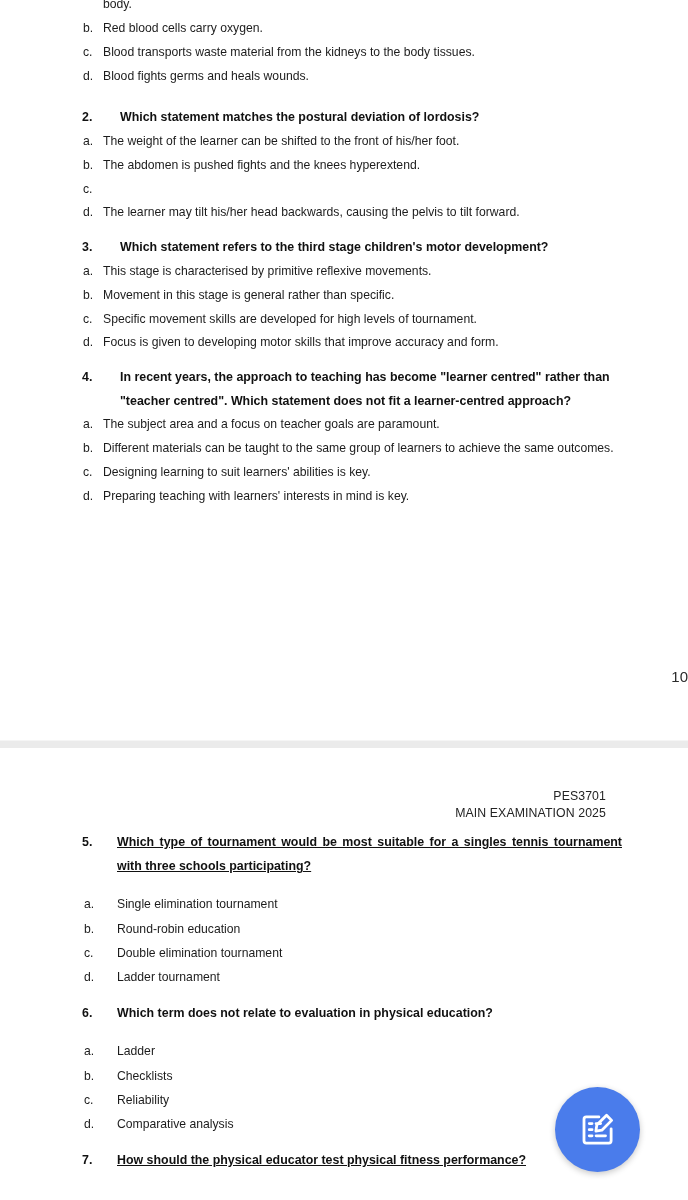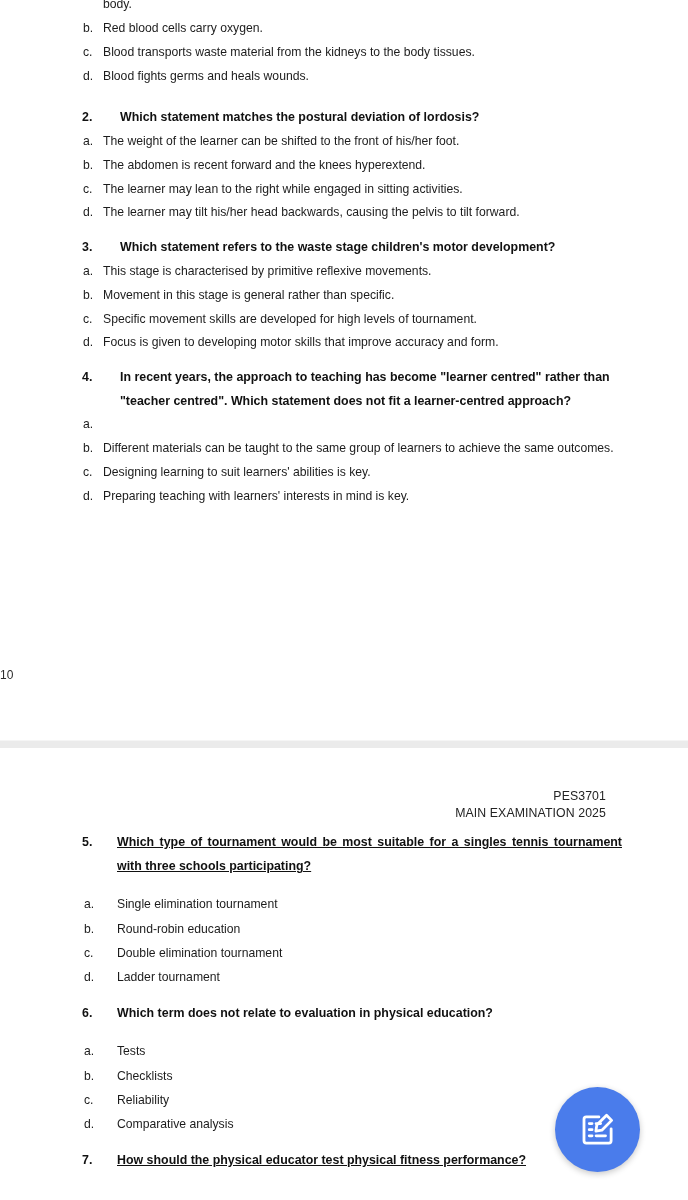--- a/index.html
+++ b/index.html
@@ -128,22 +128,22 @@
     font-size: 12.2px;
     line-height: 23.9px;
     color: #1c1c1c;
     margin-left: 103px;
   }
 
   .page-number {
     position: absolute;
     left: 0;
     width: 688px;
-    text-align: left;
-    font-size: 12px;
+    text-align: right;
+    font-size: 15px;
     color: #2b2b2b;
   }
 
   
   .fab {
     position: absolute;
     left: 555px;
     top: 1087px;
     width: 85px;
     height: 85px;
@@ -187,36 +187,35 @@
         <div class="q-head">
           <span class="q-num">2.</span>
           <span class="q-text">Which statement matches the postural deviation of lordosis?</span>
         </div>
         <div class="opt">
           <span class="opt-letter">a.</span>
           <span class="opt-text">The weight of the learner can be shifted to the front of his/her foot.</span>
         </div>
         <div class="opt">
           <span class="opt-letter">b.</span>
-          <span class="opt-text">The abdomen is recent forward and the knees hyperextend.</span>
-        </div>
-        <div class="opt">
-          <span class="opt-letter">c.</span>
-          <span class="opt-text">The learner may lean to the right while engaged in sitting activities.</span>
+          <span class="opt-text">The abdomen is pushed fights and the knees hyperextend.</span>
+        </div>
+        <div class="opt">
+          <span class="opt-letter">c.</span>
         </div>
         <div class="opt">
           <span class="opt-letter">d.</span>
           <span class="opt-text">The learner may tilt his/her head backwards, causing the pelvis to tilt forward.</span>
         </div>
       </div>
 
       <div class="q-block" style="top:418px;">
         <div class="q-head">
           <span class="q-num">3.</span>
-          <span class="q-text">Which statement refers to the waste stage children's motor development?</span>
+          <span class="q-text">Which statement refers to the third stage children's motor development?</span>
         </div>
         <div class="opt">
           <span class="opt-letter">a.</span>
           <span class="opt-text">This stage is characterised by primitive reflexive movements.</span>
         </div>
         <div class="opt">
           <span class="opt-letter">b.</span>
           <span class="opt-text">Movement in this stage is general rather than specific.</span>
         </div>
         <div class="opt">
@@ -229,20 +228,21 @@
         </div>
       </div>
 
       <div class="q-block" style="top:548px;">
         <div class="q-head">
           <span class="q-num">4.</span>
           <span class="q-text">In recent years, the approach to teaching has become "learner centred" rather than "teacher centred". Which statement does not fit a learner-centred approach?</span>
         </div>
         <div class="opt">
           <span class="opt-letter">a.</span>
+          <span class="opt-text">The subject area and a focus on teacher goals are paramount.</span>
         </div>
         <div class="opt">
           <span class="opt-letter">b.</span>
           <span class="opt-text">Different materials can be taught to the same group of learners to achieve the same outcomes.</span>
         </div>
         <div class="opt">
           <span class="opt-letter">c.</span>
           <span class="opt-text">Designing learning to suit learners' abilities is key.</span>
         </div>
         <div class="opt">
@@ -293,21 +293,21 @@
       </div>
 
       <div class="q-block" style="top:253px;">
         <div class="q-head p2">
           <span class="q-num">6.</span>
           <span class="q-text">Which term does not relate to evaluation in physical education?</span>
         </div>
         <div style="height:14px;"></div>
         <div class="opt p2row">
           <span class="opt-letter">a.</span>
-          <span class="opt-text">Tests</span>
+          <span class="opt-text">Ladder</span>
         </div>
         <div class="opt p2row">
           <span class="opt-letter">b.</span>
           <span class="opt-text">Checklists</span>
         </div>
         <div class="opt p2row">
           <span class="opt-letter">c.</span>
           <span class="opt-text">Reliability</span>
         </div>
         <div class="opt p2row">

